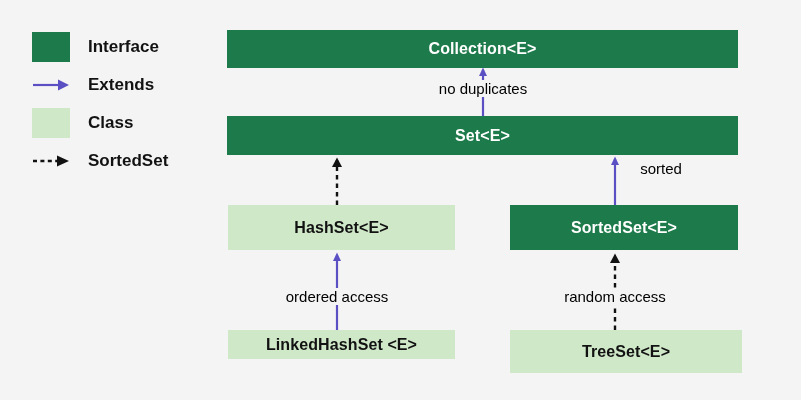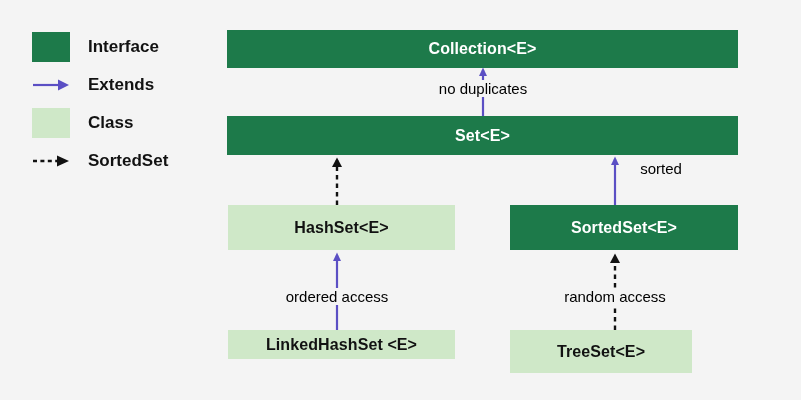--- a/index.html
+++ b/index.html
@@ -169,21 +169,21 @@
   </div>
 
   <div class="node interface" style="left:510px; top:205px; width:228px; height:45px;">
     <span>SortedSet&lt;E&gt;</span>
   </div>
 
   <div class="node klass" style="left:228px; top:330px; width:227px; height:29px;">
     <span>LinkedHashSet &lt;E&gt;</span>
   </div>
 
-  <div class="node klass" style="left:510px; top:330px; width:182px; height:43px;">
+  <div class="node klass" style="left:510px; top:330px; width:232px; height:43px;">
     <span>TreeSet&lt;E&gt;</span>
   </div>
 
   <div class="edge-label" style="left:483px; top:80px;">no duplicates</div>
 
   <div class="edge-label" style="left:625px; top:160px;margin-left:36px;">sorted</div>
 
   <div class="edge-label" style="left:337px; top:288px;">ordered access</div>
 
   <div class="edge-label" style="left:615px; top:288px;">random access</div>

